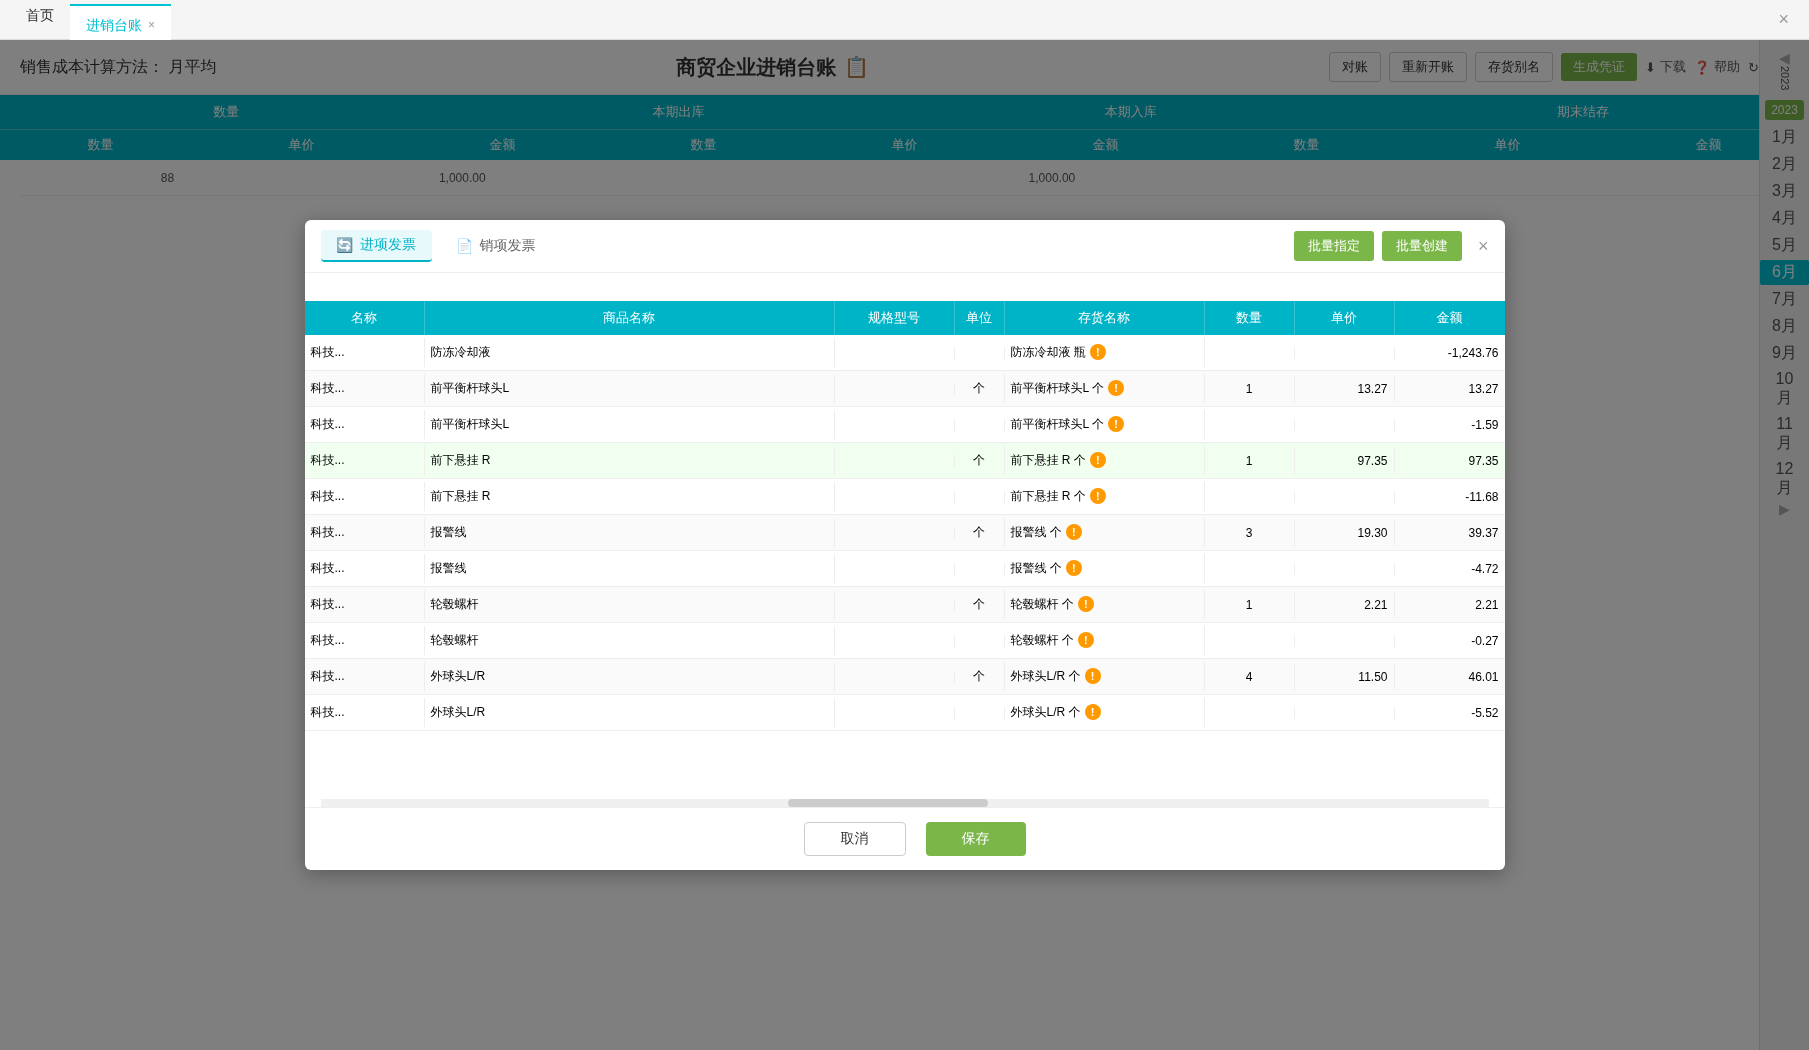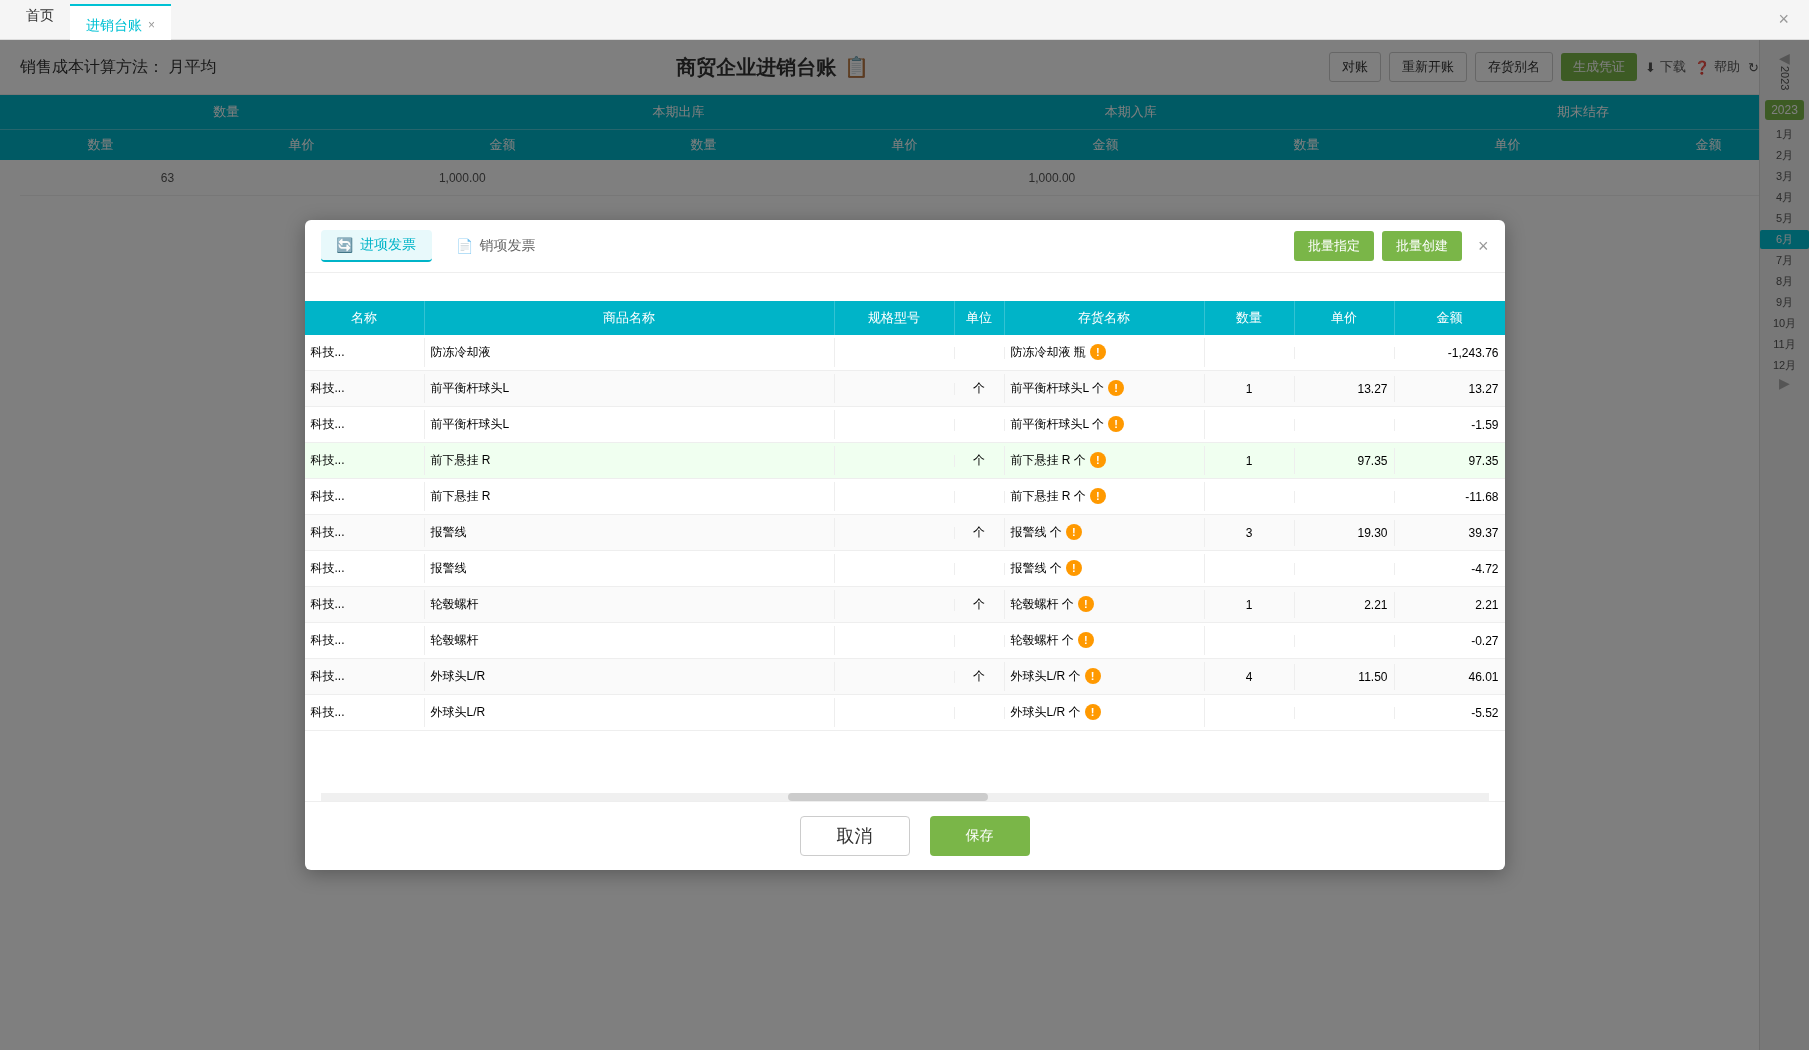--- a/index.html
+++ b/index.html
@@ -175,21 +175,21 @@
       margin-bottom: 5px;
     }
     .month-items {
       display: flex;
       flex-direction: column;
       gap: 2px;
       width: 100%;
       align-items: center;
     }
     .month-item {
-      font-size: 11px;
+      font-size: 16px;
       color: #555;
       padding: 2px 12px;
       cursor: pointer;
       width: 100%;
       text-align: center;
     }
     .month-item.active {
       background: #00c1d4;
       color: #fff;
       border-radius: 2px;
@@ -344,21 +344,21 @@
       padding: 14px;
       border-top: 1px solid #eee;
     }
     .btn-cancel {
       border: 1px solid #ccc;
       background: #fff;
       color: #333;
       padding: 7px 36px;
       border-radius: 4px;
       cursor: pointer;
-      font-size: 18px;
+      font-size: 14px;
       margin-left: 20px;
     }
     .btn-save {
       background: #7ab648;
       color: #fff;
       border: none;
       padding: 7px 36px;
       border-radius: 4px;
       cursor: pointer;
       font-size: 14px;
@@ -456,21 +456,21 @@
       <div class="th-cell" style="width:150px;">单价</div>
       <div class="th-cell" style="width:150px;">金额</div>
       <div class="th-cell" style="width:80px;">数量</div>
       <div class="th-cell" style="width:150px;">单价</div>
       <div class="th-cell" style="width:150px;">金额</div>
     </div>
   </div>
 
   <div class="bg-table">
     <div class="bg-row">
-      <div class="bg-cell">63</div>
+      <div class="bg-cell">88</div>
       <div class="bg-cell">1,000.00</div>
       <div class="bg-cell"></div>
       <div class="bg-cell">1,000.00</div>
       <div class="bg-cell"></div>
       <div class="bg-cell"></div>
     </div>
   </div>
 
   <div class="right-panel">
     <div class="month-arrow">◀</div>

